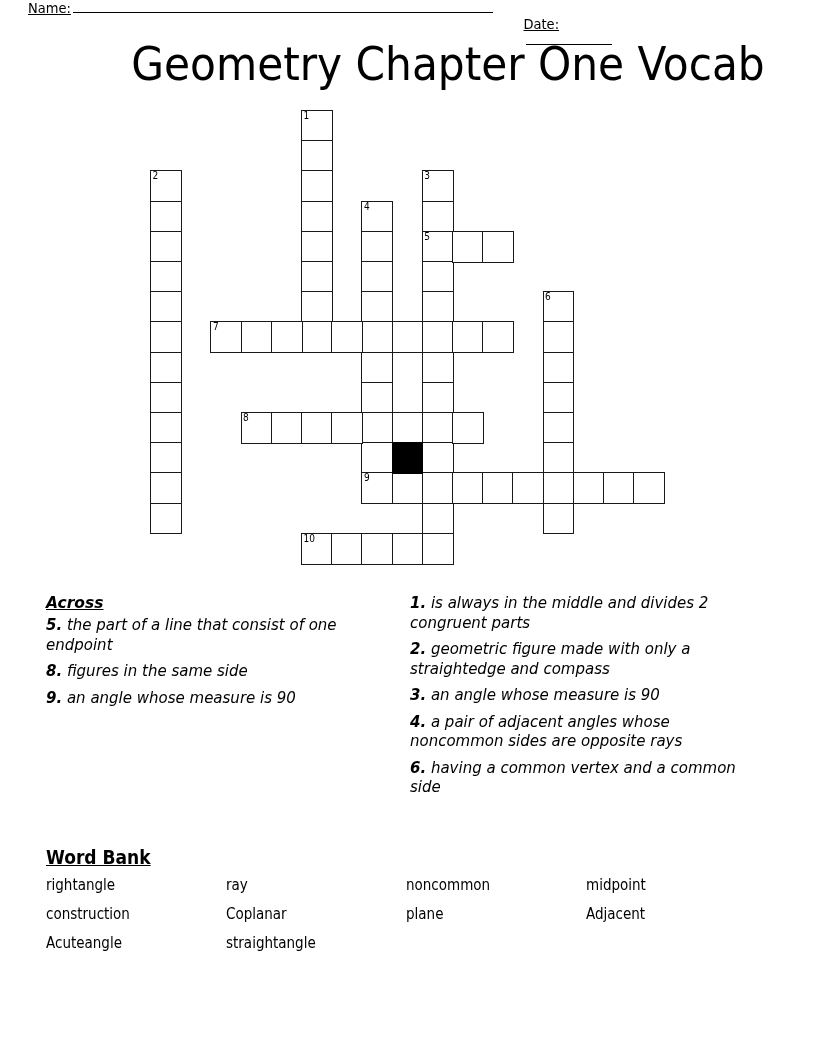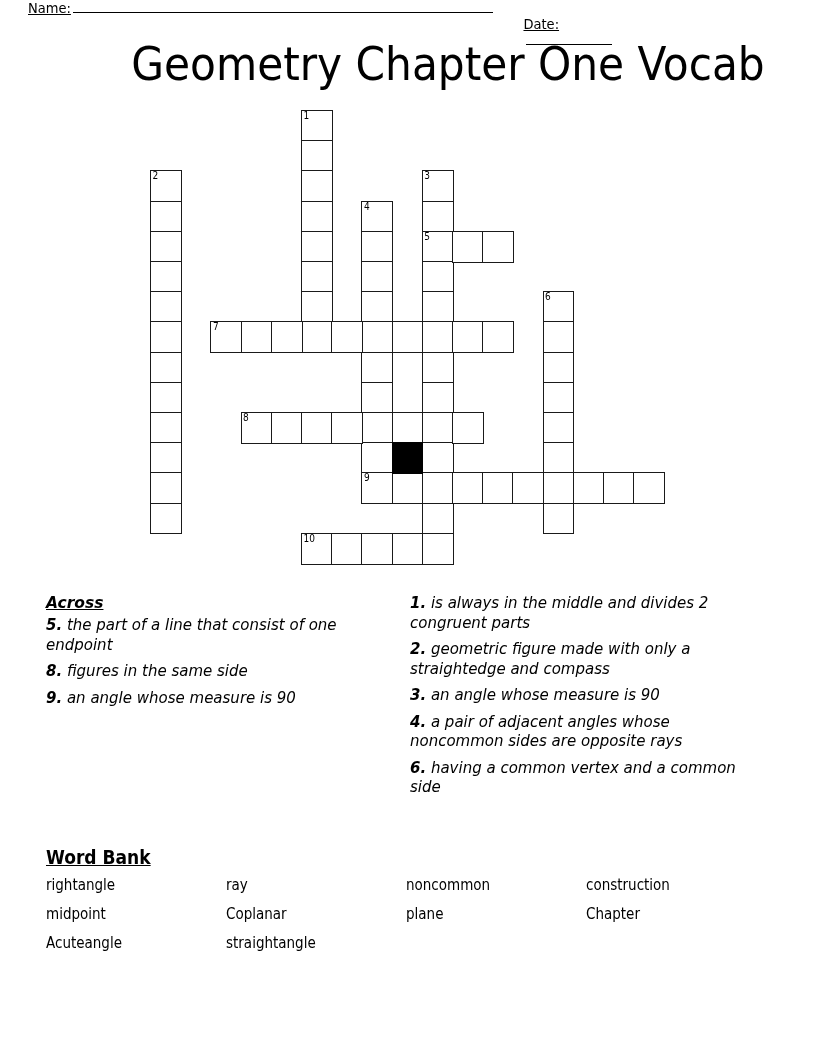--- a/index.html
+++ b/index.html
@@ -270,23 +270,23 @@
       </div>
   </div>
 </div>
 
 <div class="wordbank">
   <div class="wbhead">Word Bank</div>
   <div class="wbgrid" id="wordbank-grid">
       <div class="wbword">rightangle</div>
       <div class="wbword">ray</div>
       <div class="wbword">noncommon</div>
+      <div class="wbword">midpoint</div>
       <div class="wbword">construction</div>
-      <div class="wbword">midpoint</div>
       <div class="wbword">Coplanar</div>
       <div class="wbword">plane</div>
-      <div class="wbword">Chapter</div>
+      <div class="wbword">Adjacent</div>
       <div class="wbword">Acuteangle</div>
       <div class="wbword">straightangle</div>
       <div class="wbword"></div>
       <div class="wbword"></div>
     </div>
 </div>
 
 </body></html>

